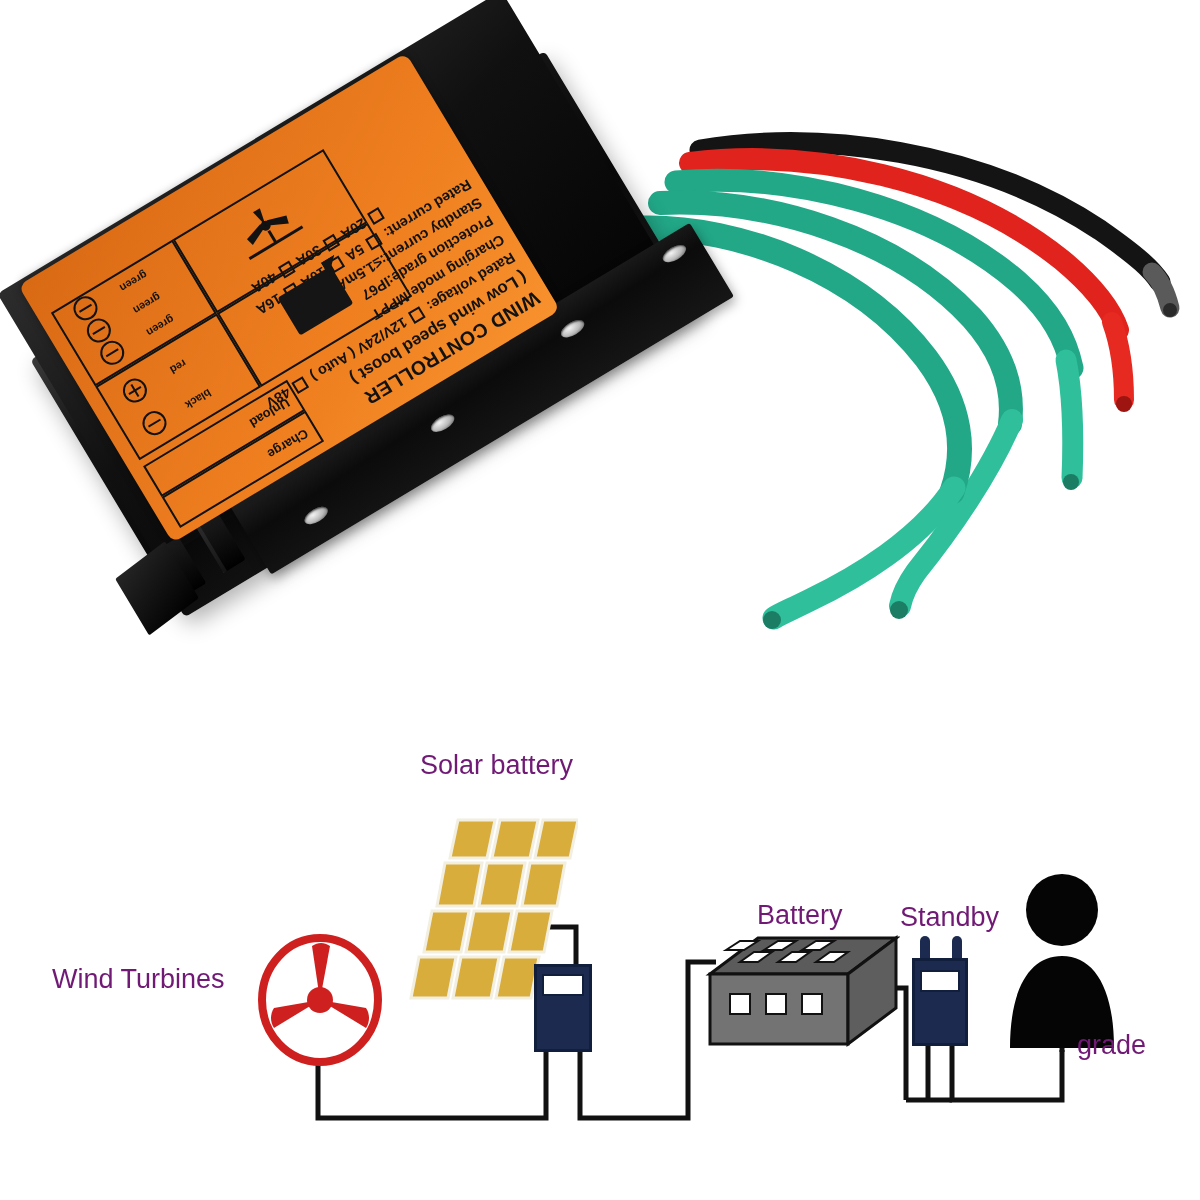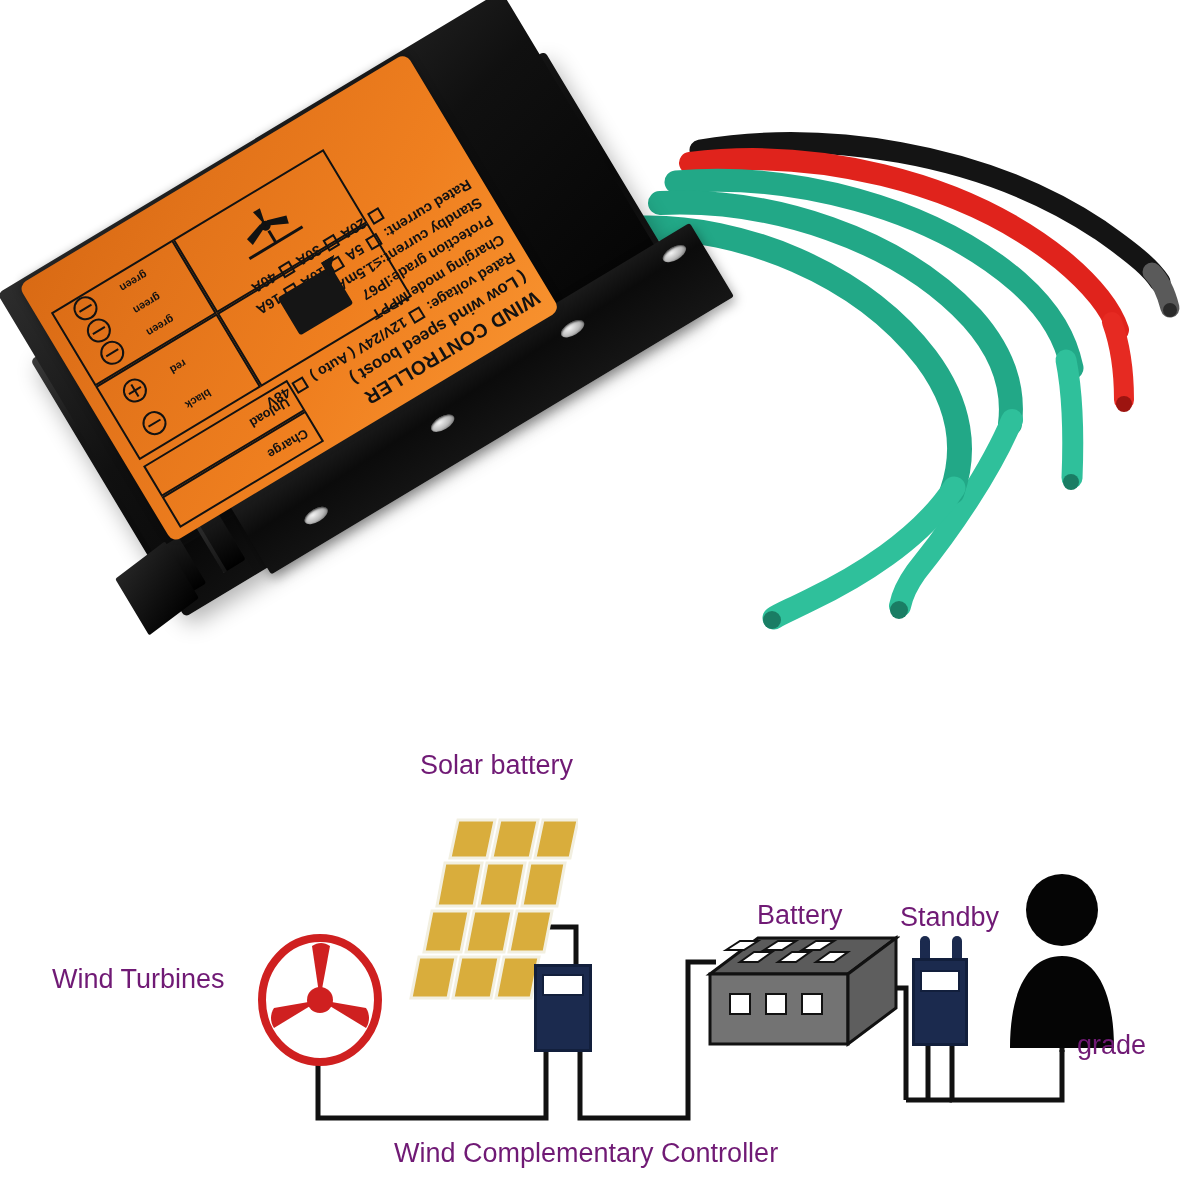--- a/index.html
+++ b/index.html
@@ -455,16 +455,15 @@
       <circle cx="60" cy="40" r="36" fill="#050505"></circle>
       <path d="M8,178 C8,118 28,86 60,86 C92,86 112,118 112,178 L86,178 L86,152 L34,152 L34,178 Z" fill="#050505"></path>
       <path d="M34,152 L86,152 L86,178 L34,178 Z" fill="#050505"></path>
     </svg>
 
     <div class="dlabel" id="lbl-solar">Solar battery</div>
     <div class="dlabel" id="lbl-wind">Wind Turbines</div>
     <div class="dlabel" id="lbl-battery">Battery</div>
     <div class="dlabel" id="lbl-inverter">Standby</div>
     <div class="dlabel" id="lbl-user">grade</div>
-    <div class="dlabel" id="lbl-ctrl">Wind Complementary Controller</div>
 
   </div>
 </div>
 
 </body></html>

